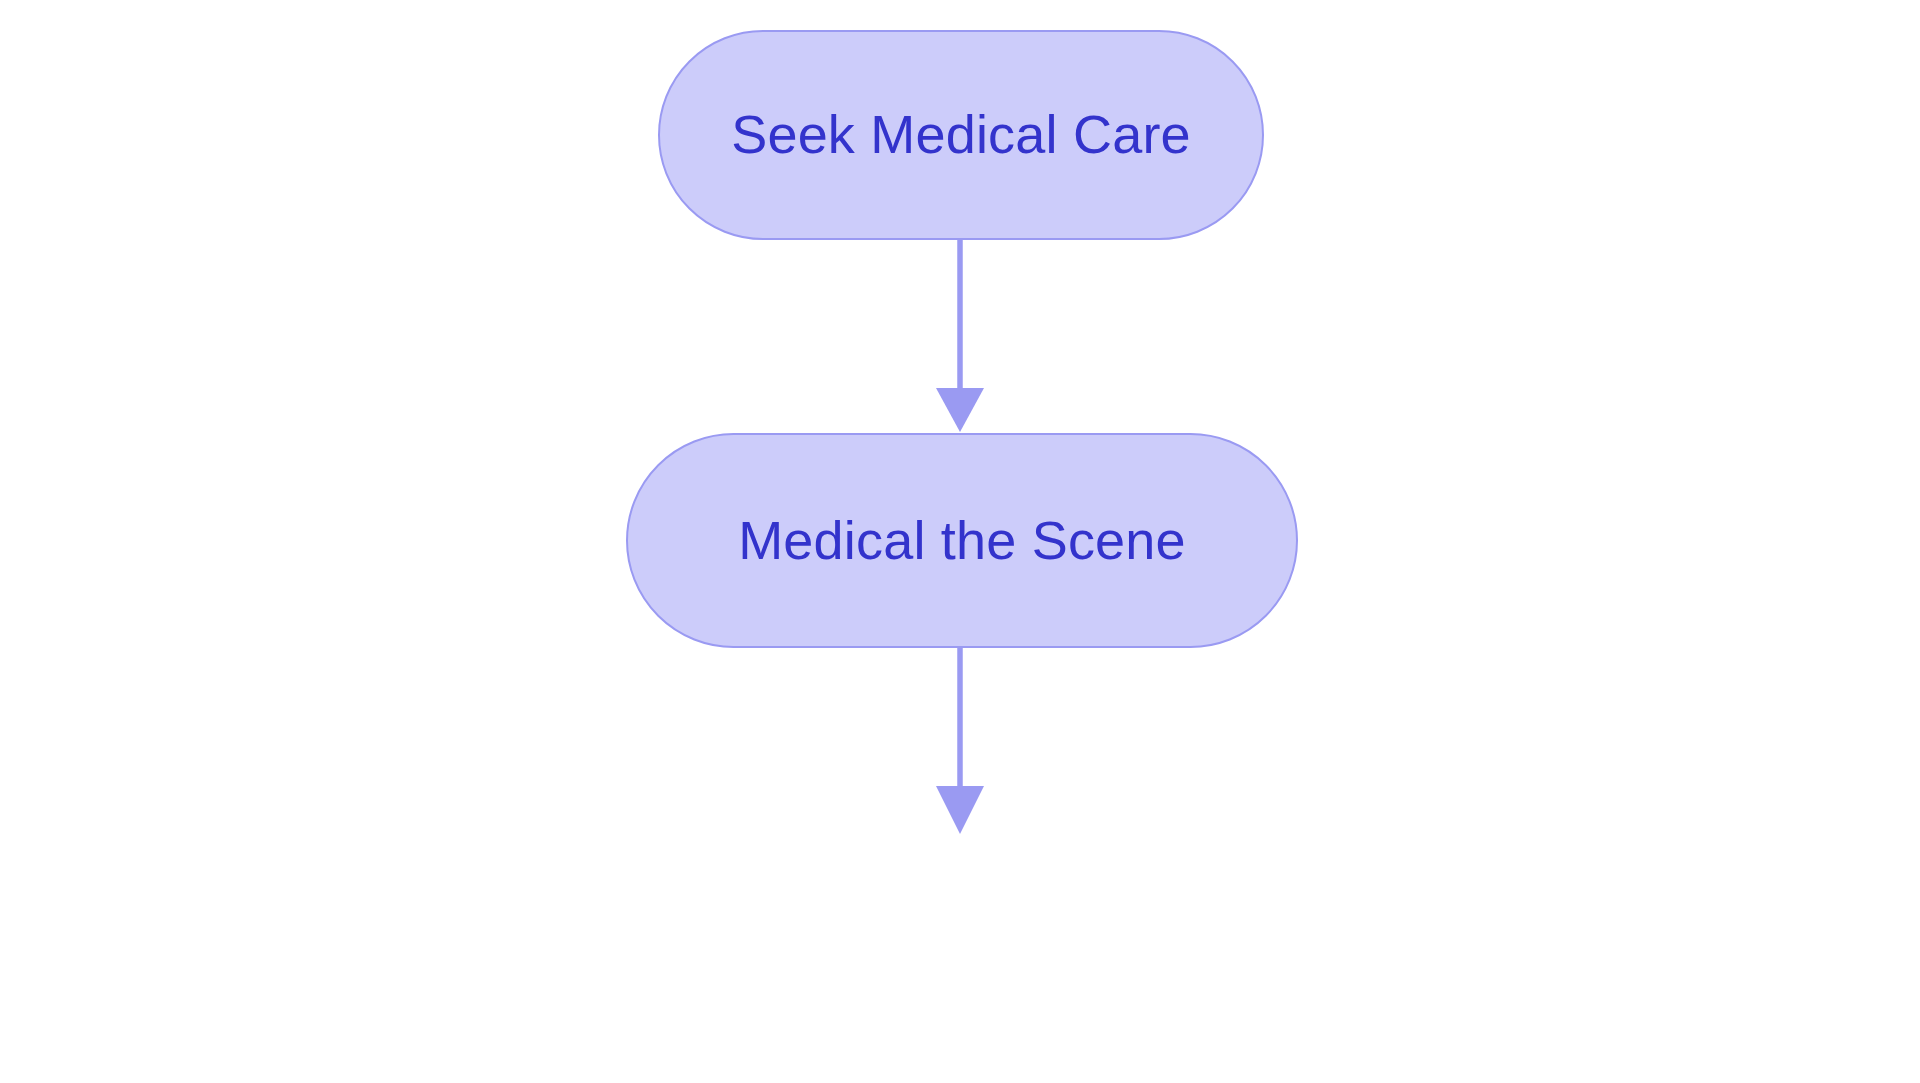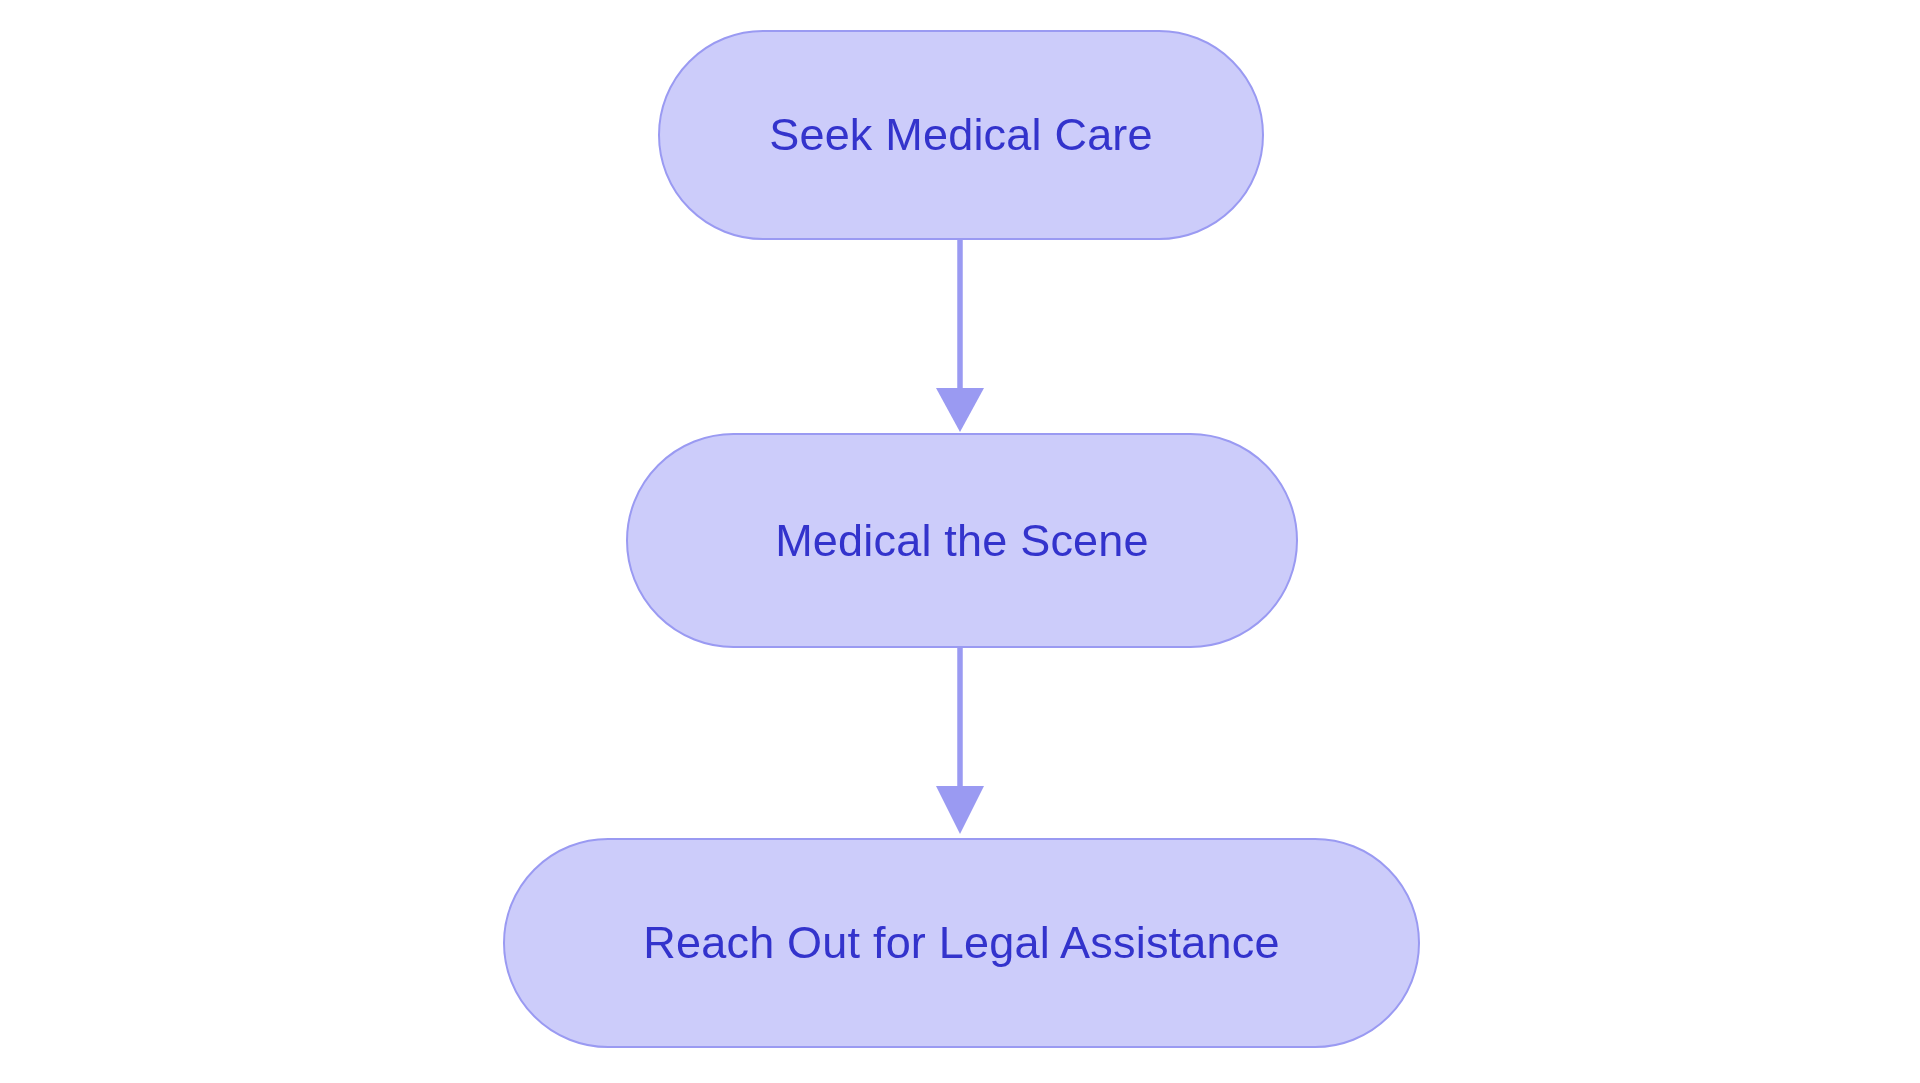--- a/index.html
+++ b/index.html
@@ -40,21 +40,21 @@
     background: #ccccfa;
     border: 2.5px solid #9a9af2;
     border-radius: 999px;
     -webkit-font-smoothing: antialiased;
   }
 
   .node-label {
     color: #3333cc;
     font-family: "Liberation Sans", "DejaVu Sans", sans-serif;
     font-weight: 400;
-    font-size: 45px;
+    font-size: 54px;
     line-height: 1.1;
     letter-spacing: 0.2px;
     white-space: nowrap;
     text-align: right;
     user-select: none;
   }
 
   
   #node-seek-medical-care {
     left: 658px;
@@ -94,17 +94,14 @@
   </svg>
 
   <div class="node" id="node-seek-medical-care" style="background: rgb(204, 204, 250); border-color: rgb(154, 154, 242);">
     <span class="node-label" style="color: rgb(51, 51, 204);">Seek Medical Care</span>
   </div>
 
   <div class="node" id="node-document-the-scene" style="background: rgb(204, 204, 250); border-color: rgb(154, 154, 242);">
     <span class="node-label" style="color: rgb(51, 51, 204);">Medical the Scene</span>
   </div>
 
-  <div class="node" id="node-reach-out-legal-assistance" style="background: rgb(204, 204, 250); border-color: rgb(154, 154, 242);">
-    <span class="node-label" style="color: rgb(51, 51, 204);">Reach Out for Legal Assistance</span>
-  </div>
 
 </div>
 
 </body></html>

